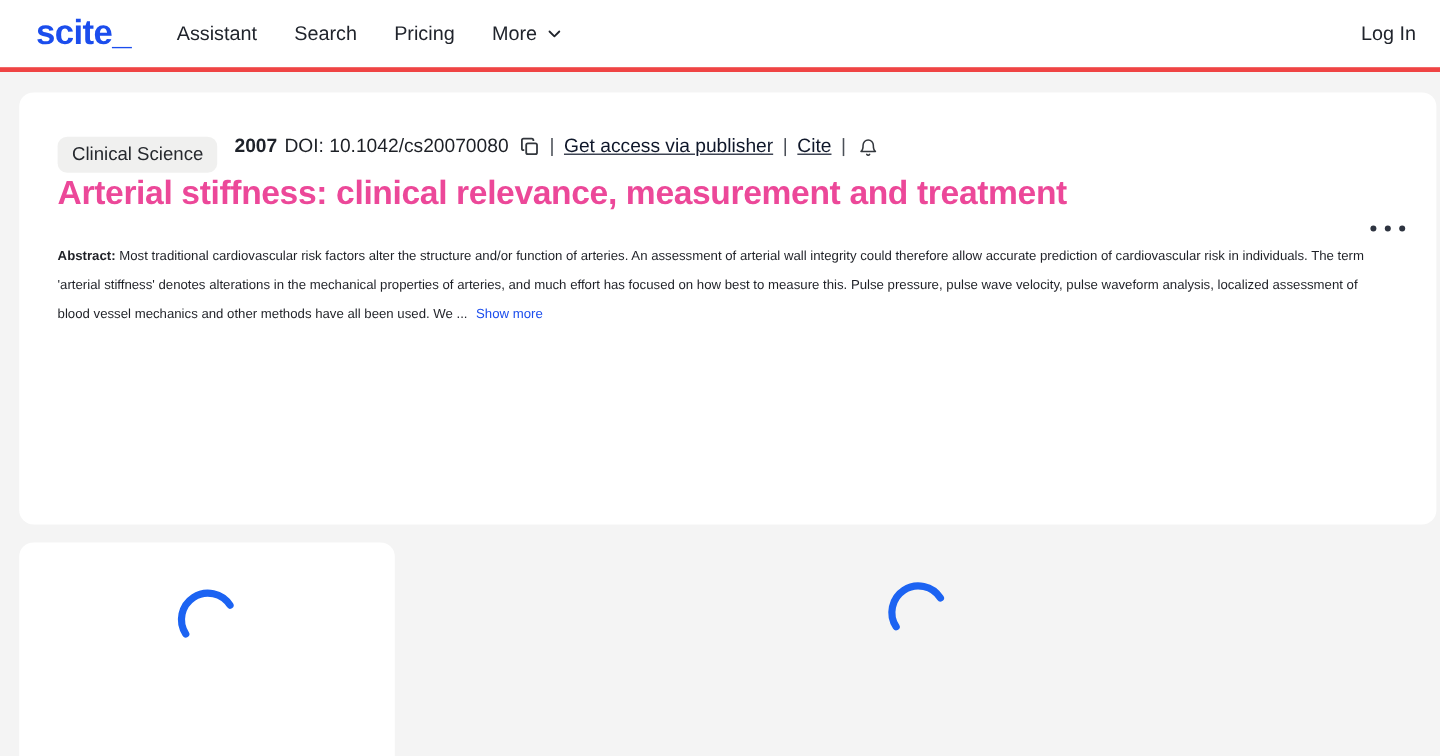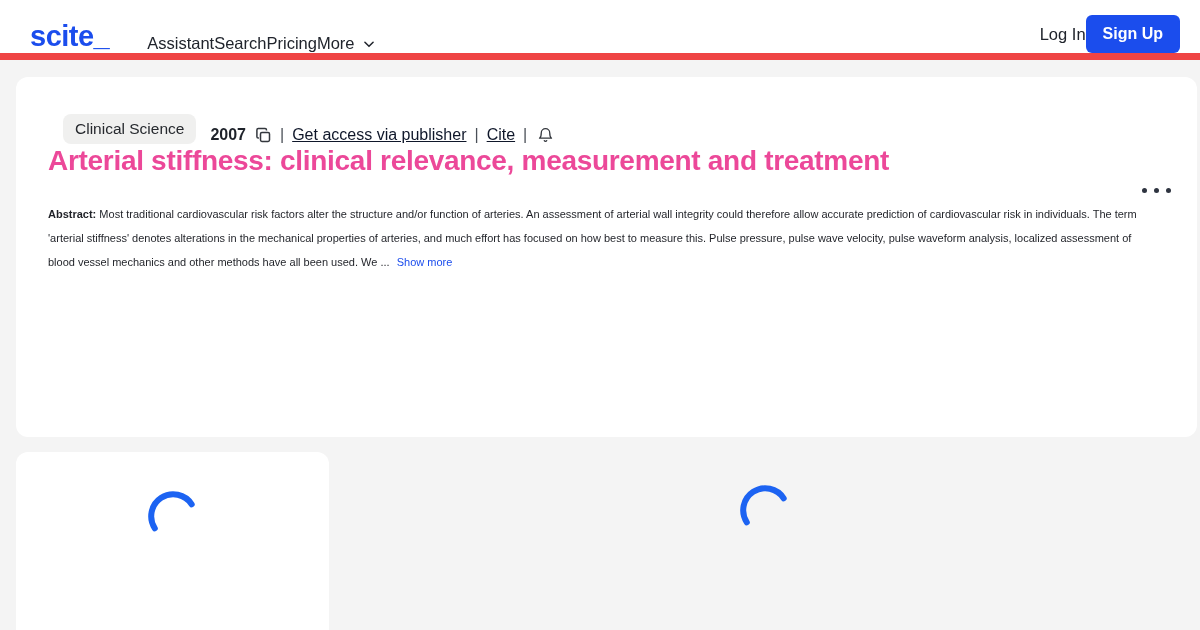--- a/index.html
+++ b/index.html
@@ -6,49 +6,49 @@
   html,body { width:1200px; height:630px; overflow:hidden; }
   body {
     font-family:"Liberation Sans", sans-serif;
     background:#f4f4f4;
     color:#1e222a;
   }
   a { text-decoration:none; cursor:pointer; }
 
   
   .nav {
-    height:60px; background:#ffffff; border-bottom:7px solid #ef4444;
-    display:flex; align-items:flex-end; padding:0 20px 0 30px;
+    height:60px; background:#ffffff; border-bottom:4px solid #ef4444;
+    display:flex; align-items:center; padding:0 20px 0 30px;
   }
   .logo {
     font-size:29px; font-weight:800; color:#1b4ded;
     letter-spacing:-0.5px; margin-right:38px; cursor:pointer;
   }
-  .nav-links { display:flex; align-items:center; }
+  .nav-links { display:flex; align-items:center; gap:31px; }
   .nav-links a {
     font-size:16.5px; color:#20242c;
   }
   .nav-more { display:inline-flex; align-items:center; gap:7px; }
   .nav-right { margin-left:auto; display:flex; align-items:center; }
   .login { font-size:16.5px; color:#20242c; }
   .signup-btn {
     background:#1b4ded; color:#fff; border:none; cursor:pointer;
     font-family:inherit; font-size:16px; font-weight:600;
     padding:9px 17px; border-radius:6px; height:38px;
   }
 
   
   .main-card {
     position:relative;
     background:#fff; border-radius:12px;
     margin:17px 3px 0 16px;
     height:360px;
     padding:37px 56px 0 32px;
   }
-  .meta-row { display:flex; align-items:flex-end; flex-wrap:nowrap; font-size:16px;margin-left:15px; }
+  .meta-row { display:flex; align-items:flex-start; flex-wrap:nowrap; font-size:16px; }
   .badge {
     background:#f0f0ef; color:#26292e; border-radius:8px;
     padding:6px 12px; font-size:15.5px; white-space:nowrap; cursor:pointer;
   }
   .year { font-weight:700; margin-left:14px; }
   .doi { margin-left:6px; color:#1d2026; }
   .icon-btn { background:none; border:none; cursor:pointer; display:inline-flex; align-items:center; padding:0; margin-left:9px; }
   .divider { color:#4a4f57; margin:0 8px; font-weight:300; }
   .meta-link { color:#0f172a; text-decoration:underline; font-size:16px; white-space:nowrap; }
   .alerts-btn {
@@ -109,29 +109,29 @@
     <a>Pricing</a>
     <a class="nav-more">
       <span>More</span>
       <svg width="14" height="14" viewBox="0 0 24 24" fill="none" stroke="#20242c" stroke-width="2.6" stroke-linecap="round" stroke-linejoin="round">
           <polyline points="5 9 12 16 19 9"></polyline>
         </svg>
     </a>
   </nav>
   <div class="nav-right">
     <a class="login">Log In</a>
-    <button class="signup-btn">Sign Up</button>
   </div>
 </header>
 
 <main class="main-card">
 
   <div class="meta-row">
     <span class="badge">Clinical Science</span>
     <span class="year">2007</span>
+    <span class="doi">DOI: 10.1042/cs20070080</span>
     <button class="icon-btn">
       <svg width="17" height="17" viewBox="0 0 17 17" fill="none" stroke="#33373d" stroke-width="1.5" stroke-linejoin="round">
         <rect x="5.5" y="5.5" width="9" height="9" rx="1.4"></rect>
         <path d="M11.5 3.5v-0.6a1.4 1.4 0 0 0-1.4-1.4H3.3a1.4 1.4 0 0 0-1.4 1.4v6.8a1.4 1.4 0 0 0 1.4 1.4h0.6"></path>
       </svg>
     </button>
     <span class="divider">|</span>
     <a class="meta-link" style="text-decoration:underline;">Get access via publisher</a>
     <span class="divider">|</span>
     <a class="meta-link" style="text-decoration:underline;">Cite</a>

